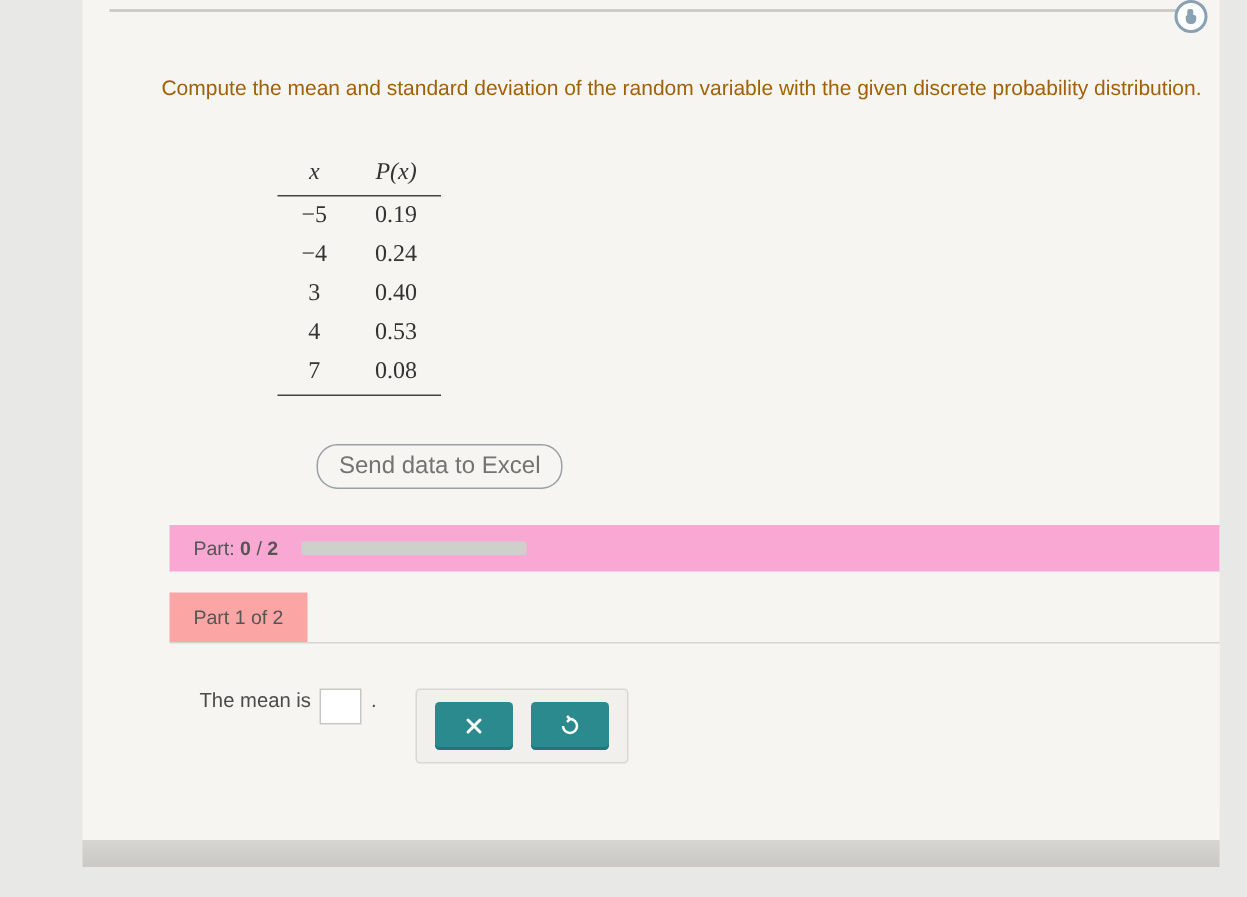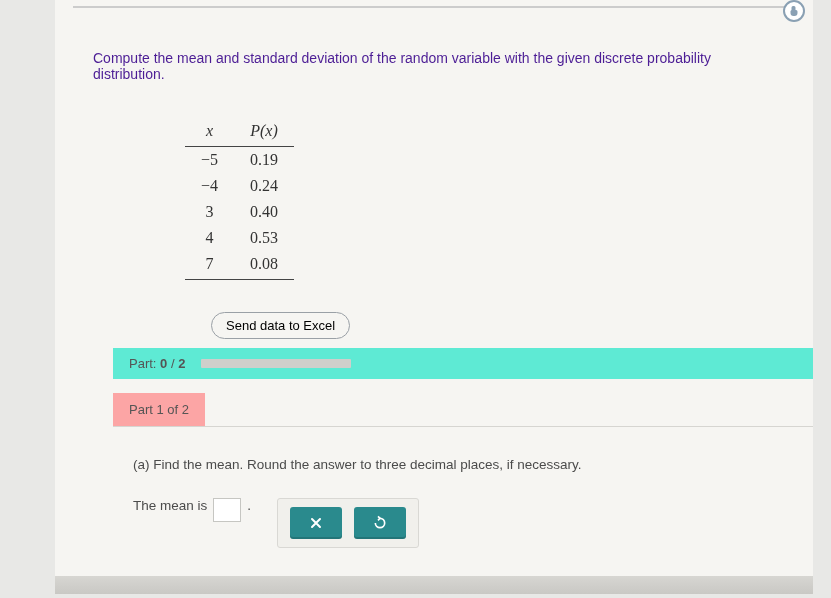--- a/index.html
+++ b/index.html
@@ -30,23 +30,24 @@
     top: 0; right: 8px;
     width: 22px; height: 22px;
     border: 2px solid #8aa0b3;
     border-radius: 50%;
     background: #fff;
     display:flex;align-items:center;justify-content:center;
     font-size:11px;color:#8aa0b3;
     cursor:pointer;
   }
   .question {
-    padding: 48px 28px 10px 38px;
-    color: #4c1d95;
+    padding: 48px 12px 10px 38px;
+    color: #a16207;
     font-size: 14px;
+    text-align: right;
   }
   .dist-table {
     margin: 26px 0 0 130px;
     border-collapse: collapse;
     font-family: "Times New Roman", serif;
     font-size: 16px;
     color: #333;
   }
   .dist-table th {
     font-weight: normal;
@@ -54,32 +55,32 @@
     padding: 4px 16px 6px 16px;
     border-bottom: 1.5px solid #444;
     text-align: center;
   }
   .dist-table td {
     text-align: center;
     padding: 4px 16px;
   }
   .dist-table tr:last-child td { border-bottom: 1.5px solid #444; padding-bottom: 6px;}
   .send-btn {
-    margin: 32px 0 9px 156px;
+    margin: 32px 0 24px 156px;
     display: inline-block;
     border: 1.5px solid #9aa0a6;
     border-radius: 14px;
     padding: 5px 14px;
-    font-size: 13px;
-    color: #000000;
+    font-size: 16px;
+    color: #737373;
     background: #f6f5f2;
     cursor: pointer;
   }
   .part-bar {
-    background: #5eead4;
+    background: #f9a8d4;
     padding: 8px 16px;
     font-size: 13px;
     color: #555;
     display:flex;
     align-items:center;
     margin-left: 58px;
   }
   .part-bar .label { margin-right: 16px; }
   .progress-track {
     width: 150px; height: 9px; background: #cfcfcb; border-radius: 1px;
@@ -184,21 +185,20 @@
       <span>Part: </span><b>0</b><span> / </span><b>2</b>
     </span>
     <div class="progress-track">
       <div class="progress-fill"></div>
     </div>
   </div>
 
   <div class="part-header">Part 1 of 2</div>
 
   <div class="part-body">
-    <div class="subq">(a) Find the mean. Round the answer to three decimal places, if necessary.</div>
     <div class="answer-line">
       <span>The mean is</span>
       <span class="answer-input"></span>
       <span>.</span>
       <div class="ctrl-group">
         <button class="ctrl-btn">
           <svg viewBox="0 0 24 24">
               <path d="M6 6 L18 18 M18 6 L6 18" stroke="#fff" stroke-width="3" stroke-linecap="round" fill="none"></path>
             </svg>
         </button>

